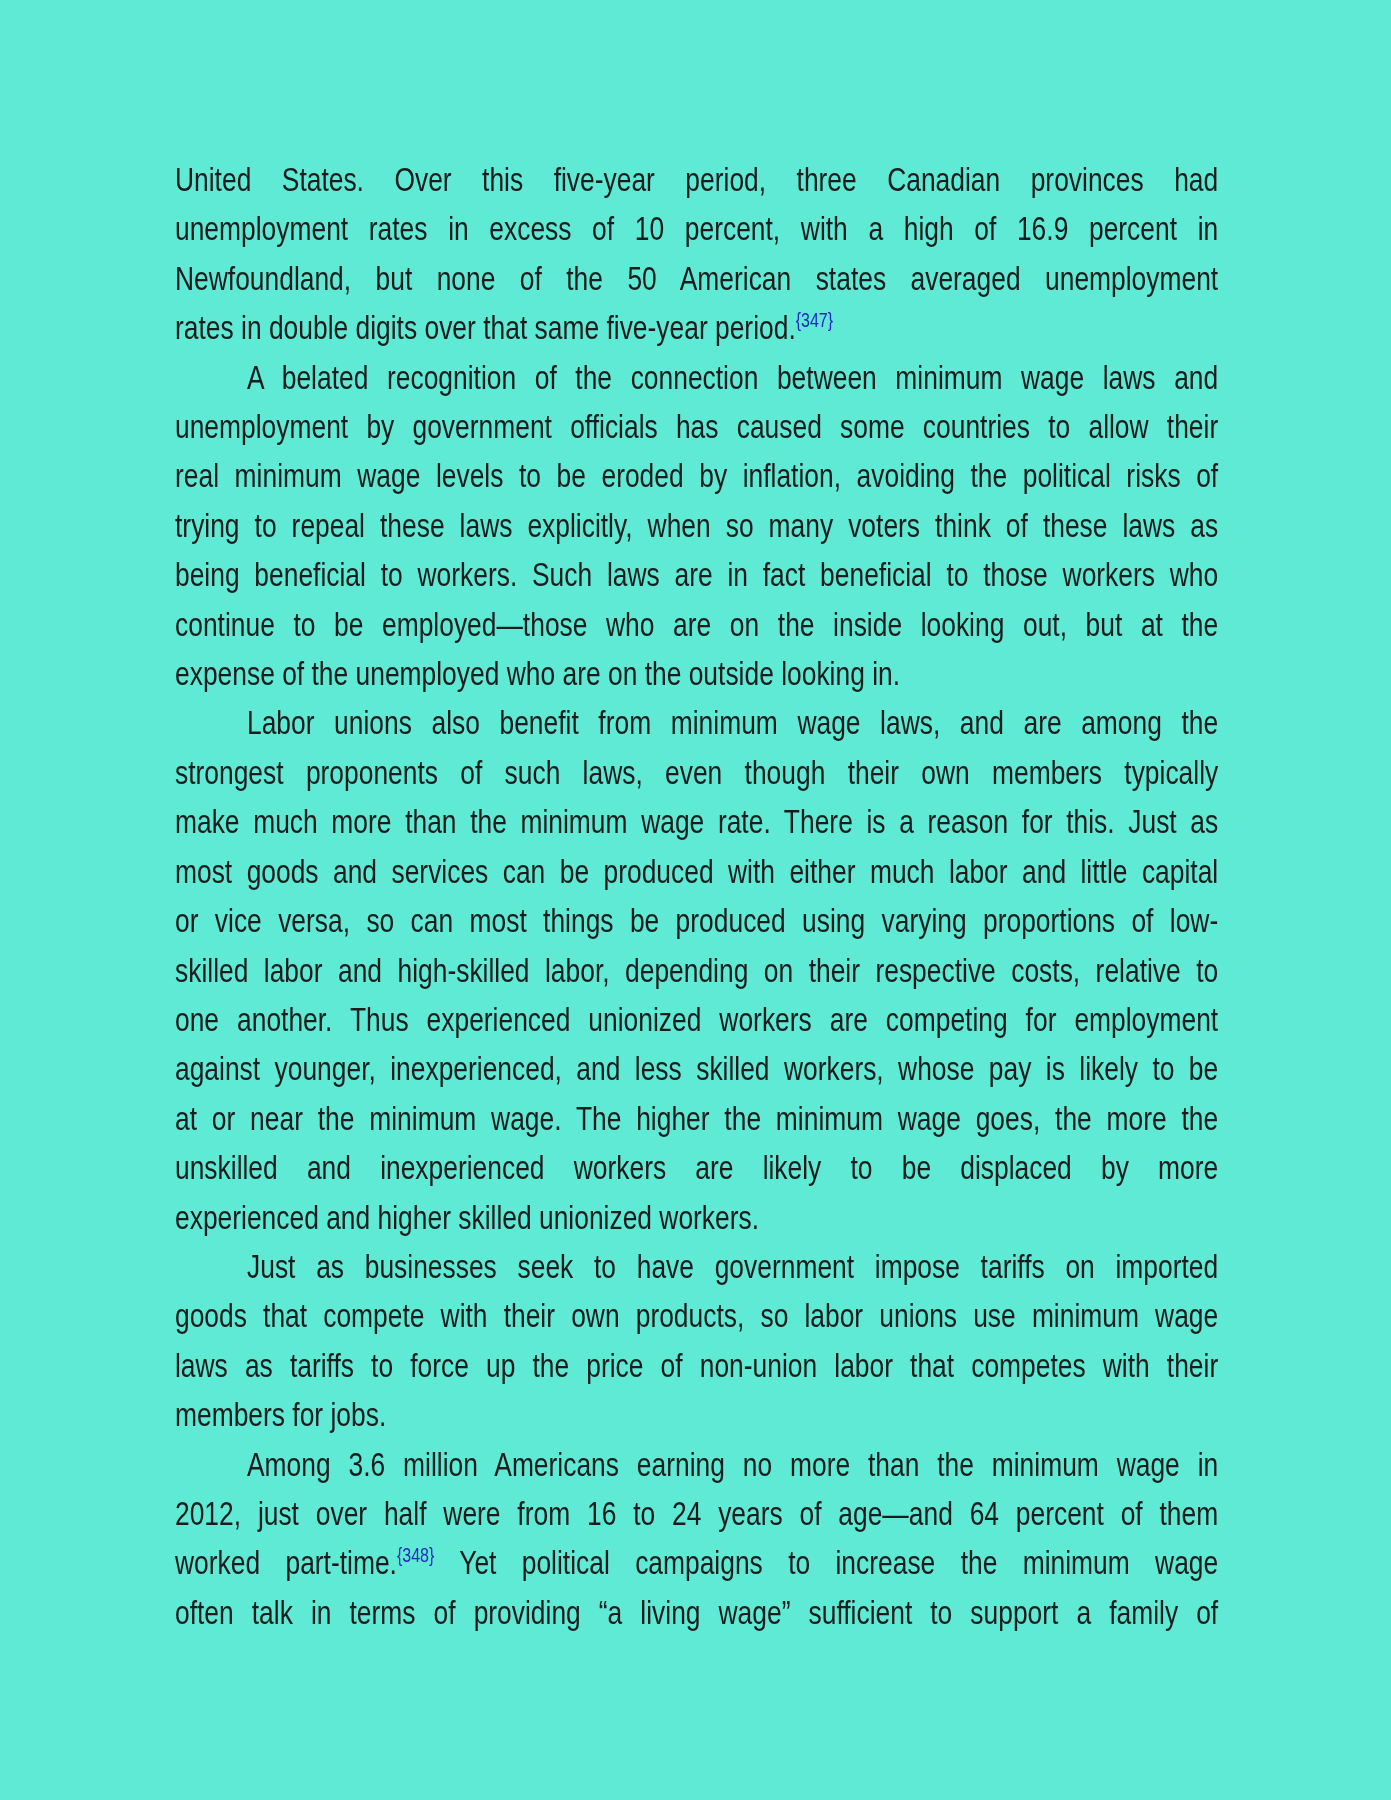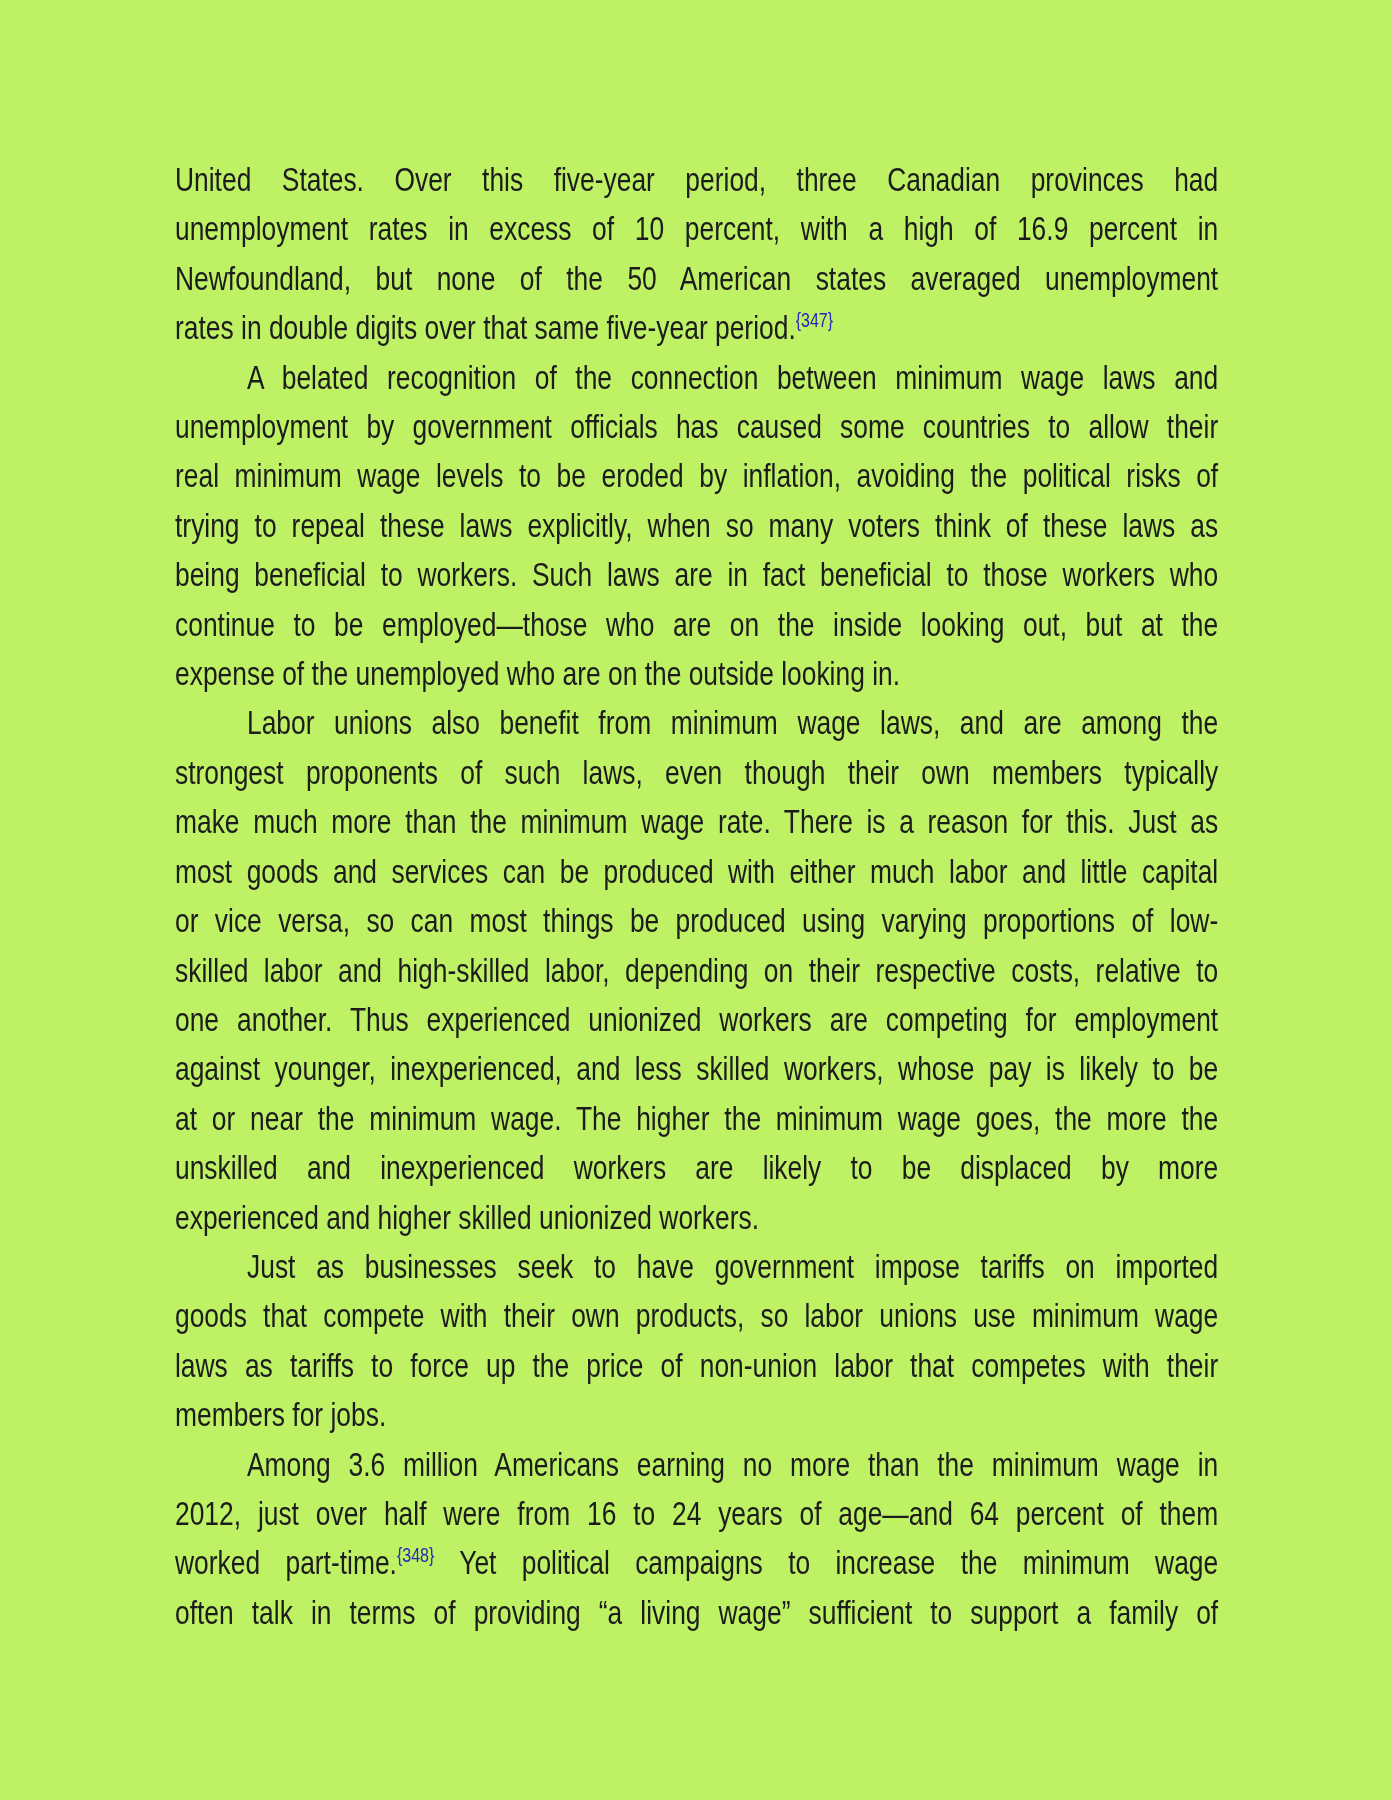--- a/index.html
+++ b/index.html
@@ -4,21 +4,21 @@
 <style>
   html, body {
     margin: 0;
     padding: 0;
     background: #ffffff;
   }
   .page {
     position: relative;
     width: 1391px;
     height: 1800px;
-    background: #bef264;
+    background: #5eead4;
     overflow: hidden;
   }
   .text-block {
     position: absolute;
     left: 175px;
     top: 155px;
     width: 1304px;
     transform: scaleX(0.8);
     transform-origin: 0 0;
     font-family: "Liberation Sans", "DejaVu Sans", sans-serif;

